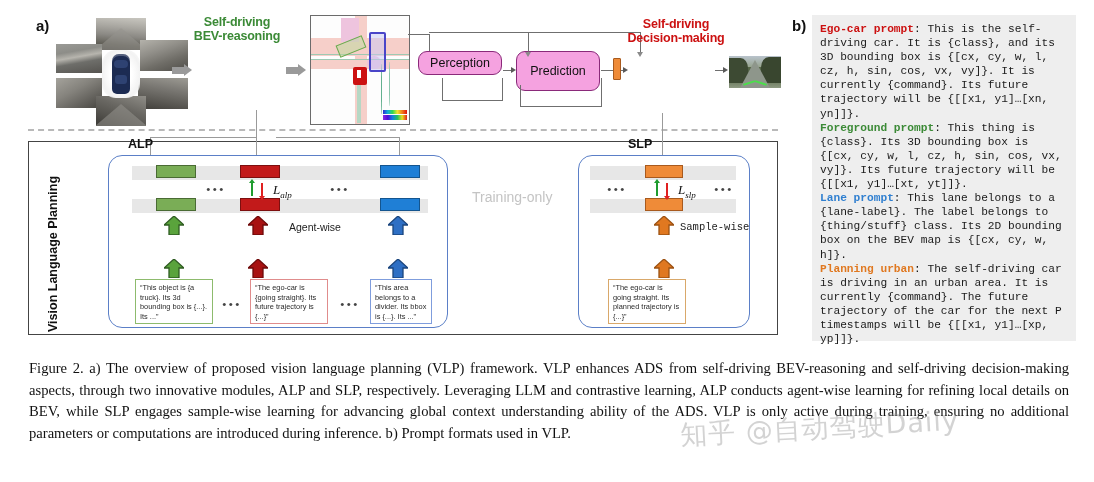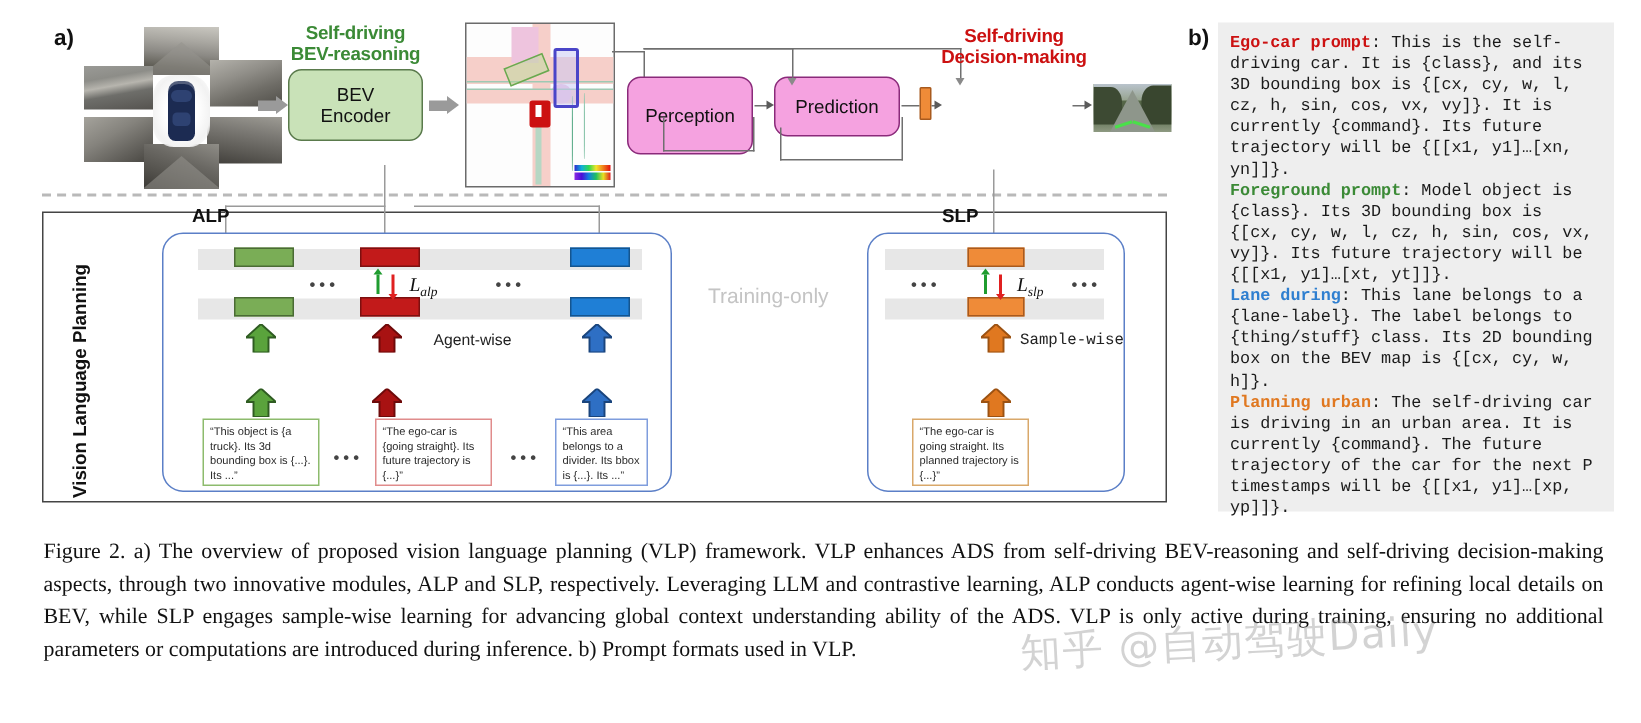--- a/index.html
+++ b/index.html
@@ -405,24 +405,20 @@
   <div class="abs" style="left:172px; top:63px; width:22px; height:14px;">
     <div class="gw-arrow-stem" style="left:0; top:3.5px; width:13px;"></div>
     <div class="gw-arrow" style="left:12px; top:1px;"></div>
   </div>
 
   <div class="hd-green abs" style="left:186px; top:15px; width:102px;">
     <div>Self-driving</div>
     <div>BEV-reasoning</div>
   </div>
 
-  <div class="rbox bev-enc" style="left:192px; top:46px; width:90px; height:48px; flex-direction:column;">
-    <span>BEV</span>
-    <span>Encoder</span>
-  </div>
 
   <div class="abs" style="left:286px; top:63px; width:22px; height:14px;">
     <div class="gw-arrow-stem" style="left:0; top:3.5px; width:13px;"></div>
     <div class="gw-arrow" style="left:12px; top:1px;"></div>
   </div>
 
   <div class="bevmap" style="left:310px; top:15px; width:98px; height:108px;">
     <div class="road-h" style="left:0; top:22px; width:100%; height:18px;"></div>
     <div class="road-h" style="left:0; top:44px; width:100%; height:9px;"></div>
     <div class="road-v" style="left:44px; top:0; width:12px; height:100%;"></div>
@@ -441,21 +437,21 @@
       </div>
 
     <div class="colorbar" style="left:72px; top:94px; width:24px; height:4px;"></div>
     <div class="colorbar2" style="left:72px; top:99px; width:24px; height:5px;"></div>
   </div>
 
   <div class="ln ln-h" style="left:408px; top:34px; width:22px; height:1.4px;"></div>
   <div class="ln ln-v" style="left:429px; top:34px; width:1.4px; height:37px;"></div>
   <div class="tip-r" style="left:430px; top:67px;"></div>
 
-  <div class="rbox pink-box" style="left:418px; top:51px; width:84px; height:52px;">
+  <div class="rbox pink-box" style="left:418px; top:51px; width:84px; height:24px;">
     <span>Perception</span>
   </div>
 
   <div class="rbox pink-box" style="left:516px; top:51px; width:84px; height:40px;">
     <span>Prediction</span>
   </div>
 
 
   <div class="ln ln-h" style="left:503px; top:70px; width:9px;"></div>
   <div class="tip-r" style="left:511px; top:67px;"></div>
@@ -619,24 +615,24 @@
   <div class="dots" style="left:340px; top:297px;">•••</div>
   <div class="pbox pbox-orange" style="left:608px; top:279px; width:78px; height:45px;">“The ego-car is going straight. Its planned trajectory is {...}”</div>
 
   <div class="pbox pbox-blue" style="left:370px; top:279px; width:62px; height:45px;">“This area belongs to a divider. Its bbox is {...}. Its ...”</div>
 
   <div class="prompt-panel" style="left:812px; top:15px; width:264px; height:326px;font-family:Liberation Mono, monospace;">
     <div>
       <b class="k k-ego">Ego-car prompt</b><span>: This is the self-driving car. It is {class}, and its 3D bounding box is {[cx, cy, w, l, cz, h, sin, cos, vx, vy]}. It is currently {command}. Its future trajectory will be {[[x1, y1]…[xn, yn]]}.</span>
     </div>
     <div>
-      <b class="k k-fg">Foreground prompt</b><span>: Model object is {class}. Its 3D bounding box is {[cx, cy, w, l, cz, h, sin, cos, vx, vy]}. Its future trajectory will be {[[x1, y1]…[xt, yt]]}.</span>
+      <b class="k k-fg">Foreground prompt</b><span>: This thing is {class}. Its 3D bounding box is {[cx, cy, w, l, cz, h, sin, cos, vx, vy]}. Its future trajectory will be {[[x1, y1]…[xt, yt]]}.</span>
     </div>
     <div>
-      <b class="k k-lane">Lane during</b><span>: This lane belongs to a {lane-label}. The label belongs to {thing/stuff} class. Its 2D bounding box on the BEV map is {[cx, cy, w, h]}.</span>
+      <b class="k k-lane">Lane prompt</b><span>: This lane belongs to a {lane-label}. The label belongs to {thing/stuff} class. Its 2D bounding box on the BEV map is {[cx, cy, w, h]}.</span>
     </div>
     <div>
       <b class="k k-plan">Planning urban</b><span>: The self-driving car is driving in an urban area. It is currently {command}. The future trajectory of the car for the next P timestamps will be {[[x1, y1]…[xp, yp]]}.</span>
     </div>
   </div>
 
   <div class="caption" style="left:29px; top:358px; width:1040px;">
     <p>Figure 2. a) The overview of proposed vision language planning (VLP) framework. VLP enhances ADS from self-driving BEV-reasoning and self-driving decision-making aspects, through two innovative modules, ALP and SLP, respectively. Leveraging LLM and contrastive learning, ALP conducts agent-wise learning for refining local details on BEV, while SLP engages sample-wise learning for advancing global context understanding ability of the ADS. VLP is only active during training, ensuring no additional parameters or computations are introduced during inference. b) Prompt formats used in VLP.</p>
   </div>
 

